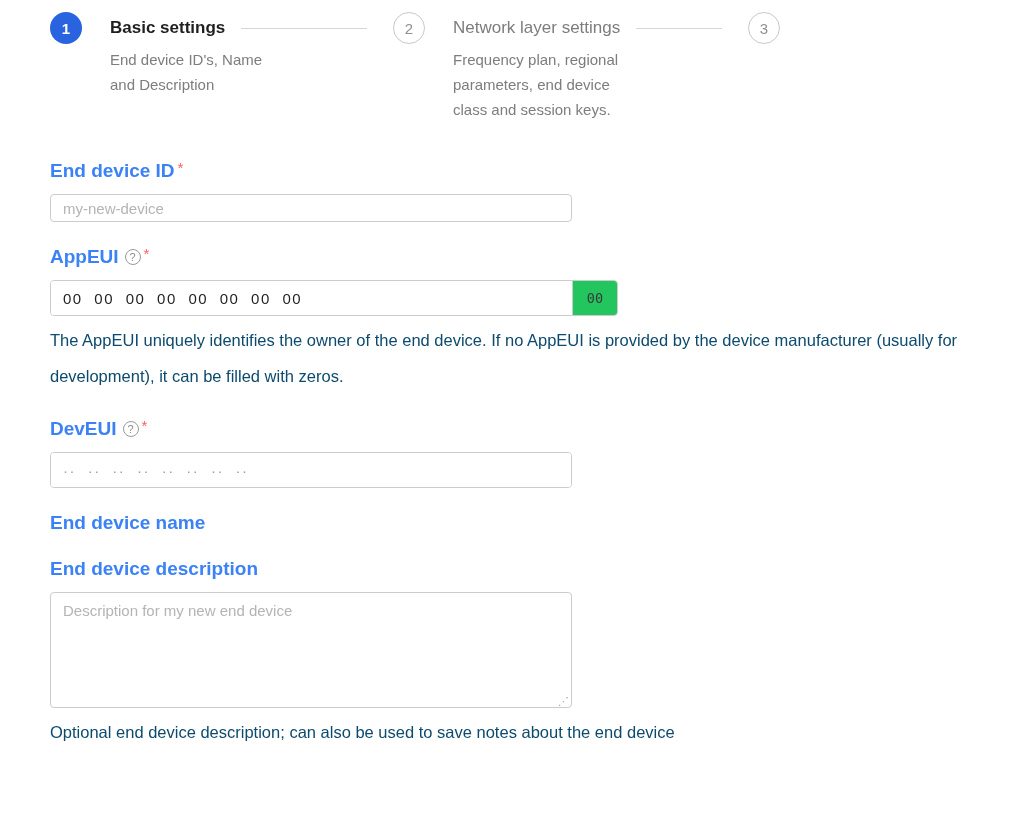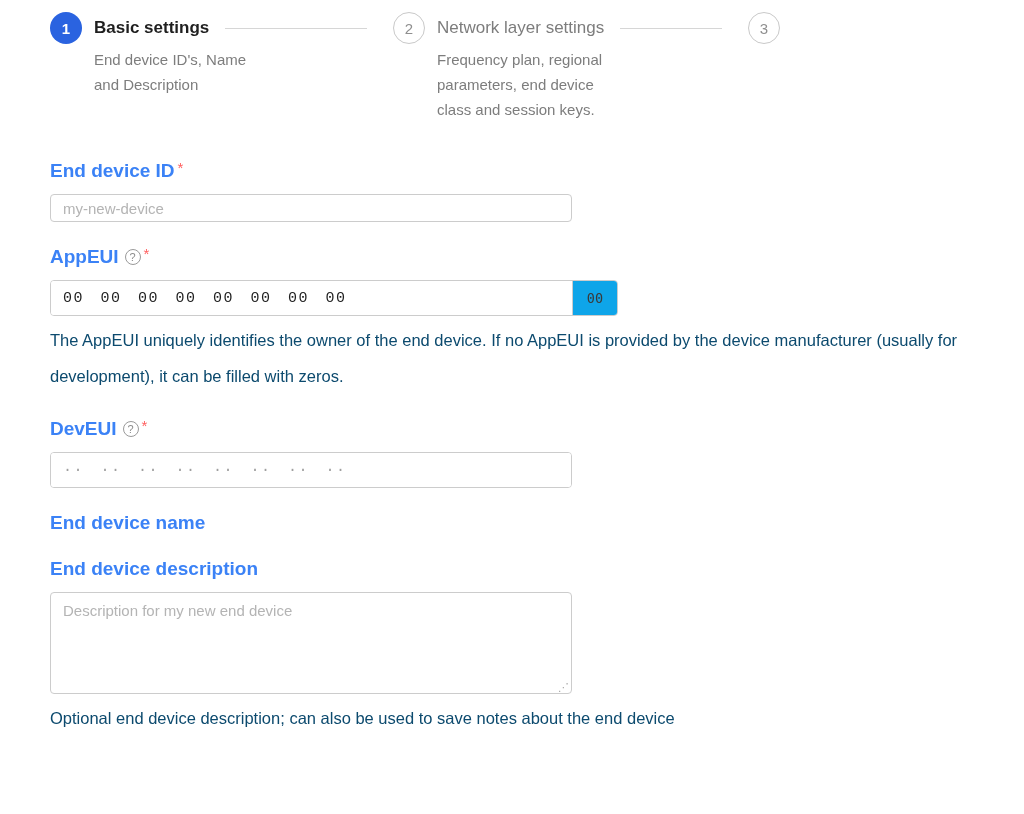--- a/index.html
+++ b/index.html
@@ -23,21 +23,21 @@
   .step-1{width:343px;}
   .step-2{width:355px;}
   .step-3{flex:1;}
   .step-circle{
     flex:0 0 auto;width:32px;height:32px;border-radius:50%;
     display:flex;align-items:center;justify-content:center;
     font-size:15px;
   }
   .step.active .step-circle{background:var(--accent-blue);color:#fff;font-weight:bold;}
   .step.upcoming .step-circle{background:#fff;border:1px solid #c9c9c9;color:#8f8f8f;}
-  .step-body{flex:1;margin-left:12px;min-width:0;}
+  .step-body{flex:1;margin-left:28px;min-width:0;}
   .step-title-row{display:flex;align-items:center;min-height:32px;}
   .step-title{font-size:17px;white-space:nowrap;}
   .step.active .step-title{font-weight:bold;color:#1f1f1f;}
   .step.upcoming .step-title{font-weight:400;color:var(--step-gray);}
   .step-line{flex:1;height:1px;background:#d6d6d6;margin-left:16px;margin-right:26px;min-width:30px;}
   .step-subtitle{
     font-size:15px;color:var(--step-gray);line-height:25px;
     max-width:178px;margin-top:3px;
   }
 
@@ -64,35 +64,35 @@
   }
 
   
   .eui-wrap{
     display:flex;width:568px;height:36px;border:1px solid var(--border-gray);
     border-radius:4px;overflow:hidden;background:#fff;
   }
   .eui-wrap.no-suffix{width:522px;}
   .eui-input{
     flex:1;border:none;outline:none;height:100%;padding:0 12px;
-    font-family:Liberation Mono, monospace;
+    font-family:Liberation Sans, sans-serif;
     font-size:15px;letter-spacing:1.5px;word-spacing:6px;color:#1f1f1f;background:#fff;
   }
   .eui-input::placeholder{color:#9f9f9f;opacity:1;}
   .eui-suffix{
     flex:0 0 45px;border-left:1px solid var(--border-gray);
     display:flex;align-items:center;justify-content:center;
     font-family:"DejaVu Sans Mono","Liberation Mono",monospace;
-    font-size:13.5px;color:#3a3a3a;cursor:pointer;background:#0ea5e9;
+    font-size:13.5px;color:#3a3a3a;cursor:pointer;background:#22c55e;
   }
 
   
   .textarea-wrap{position:relative;width:522px;}
   .textarea-input{
-    width:522px;height:102px;border:1px solid var(--border-gray);border-radius:4px;
+    width:522px;height:116px;border:1px solid var(--border-gray);border-radius:4px;
     padding:9px 12px;font-size:15px;color:#1f1f1f;outline:none;resize:none;
     font-family:"Liberation Sans","DejaVu Sans",sans-serif;display:block;background:#fff;
   }
   .textarea-input::placeholder{color:#b4b4b4;opacity:1;}
   .resize-handle{
     position:absolute;right:3px;bottom:2px;color:#a8a8a8;font-size:11px;
     line-height:10px;cursor:nwse-resize;user-select:none;
   }
 </style>
 </head>

